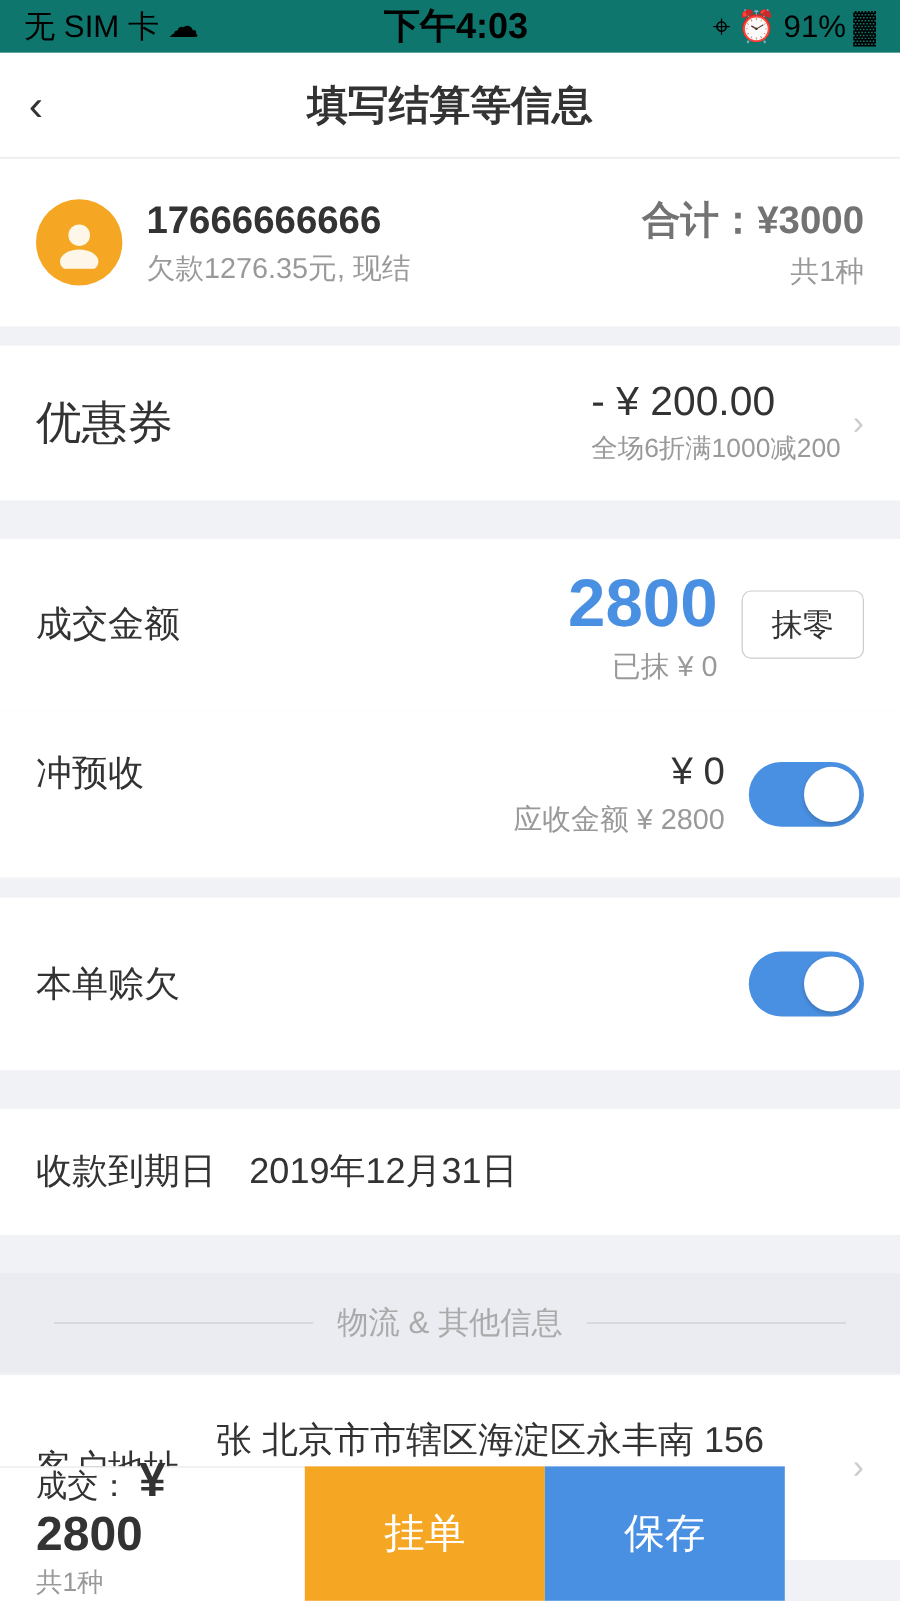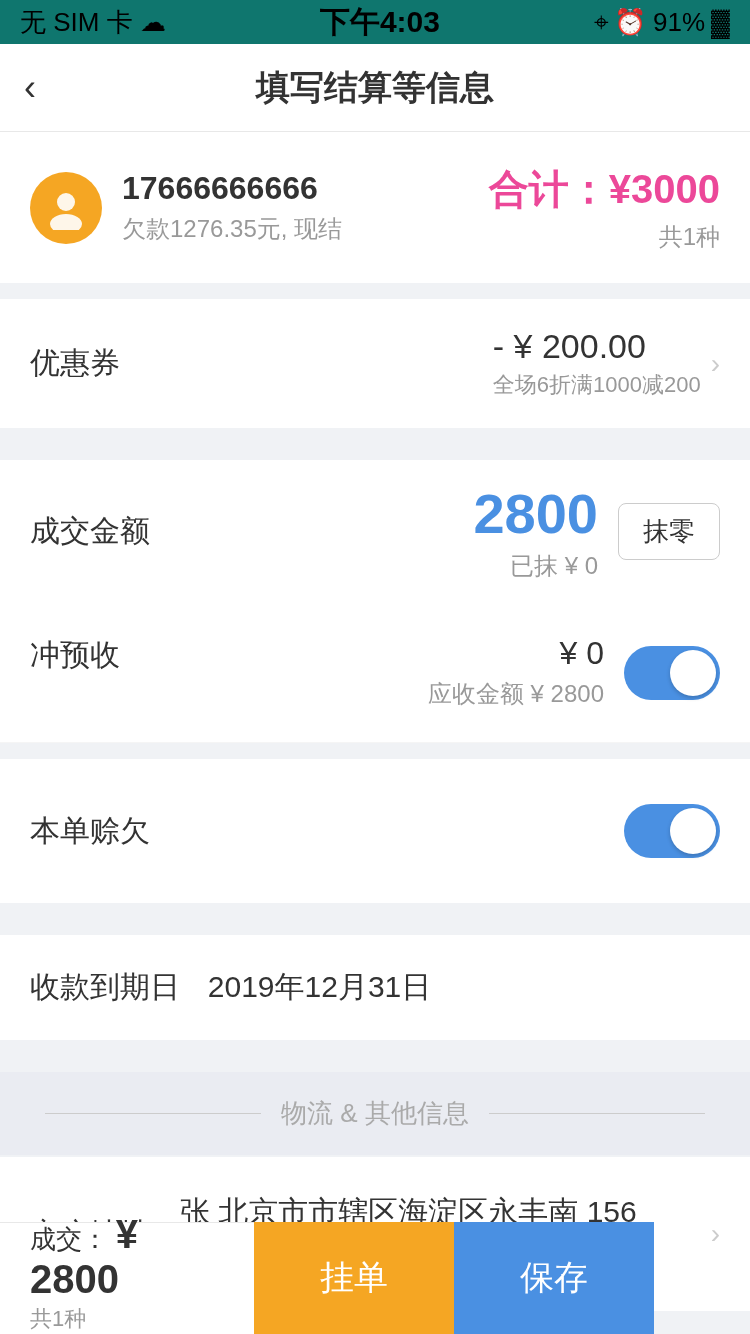--- a/index.html
+++ b/index.html
@@ -74,33 +74,33 @@
       justify-content: center;
     }
     .avatar-icon {
       width: 44px;
       height: 44px;
     }
     .customer-info {}
     .customer-phone { font-size: 32px; font-weight: 600; color: #333; }
     .customer-debt { font-size: 24px; color: #999; margin-top: 6px; }
     .customer-right { text-align: right; }
-    .total-amount { font-size: 40px; font-weight: 600; color: #ec4899; }
+    .total-amount { font-size: 32px; font-weight: 600; color: #737373; }
     .total-count { font-size: 24px; color: #999; margin-top: 4px; }
 
     
     .coupon-row {
       background: #fff;
       padding: 28px 30px;
       display: flex;
       align-items: center;
       justify-content: space-between;
       margin-bottom: 16px;
     }
-    .coupon-label { font-size: 30px; color: #333; }
+    .coupon-label { font-size: 38px; color: #333; }
     .coupon-right { display: flex; align-items: center; gap: 10px; }
     .coupon-discount { font-size: 34px; color: #333; font-weight: 500; }
     .coupon-desc { font-size: 22px; color: #999; margin-top: 4px; text-align: right; }
     .chevron { font-size: 28px; color: #ccc; }
 
     
     .section-divider { height: 16px; background: #f0f2f5; }
 
     
     .form-card { background: #fff; margin-bottom: 0; }

